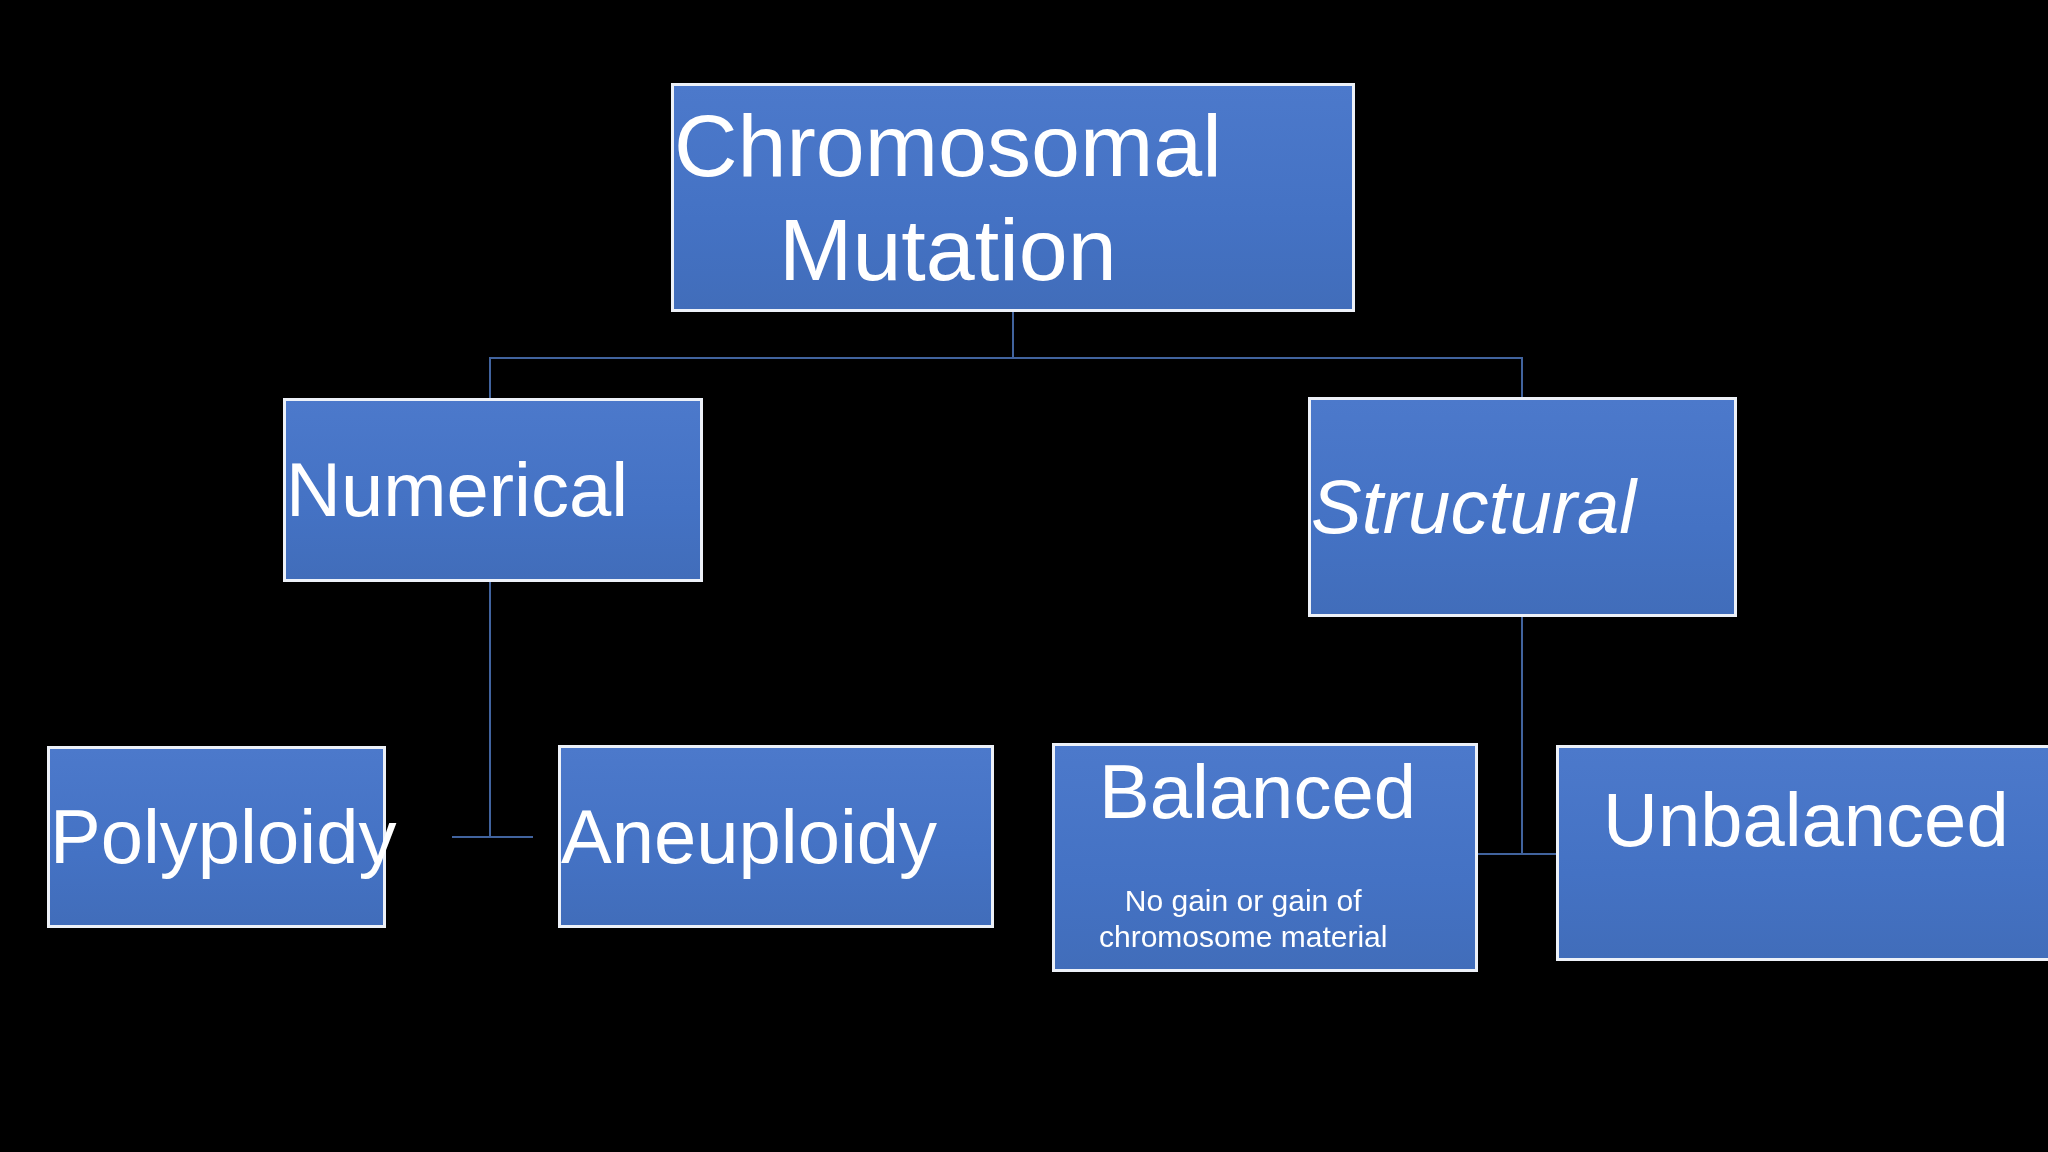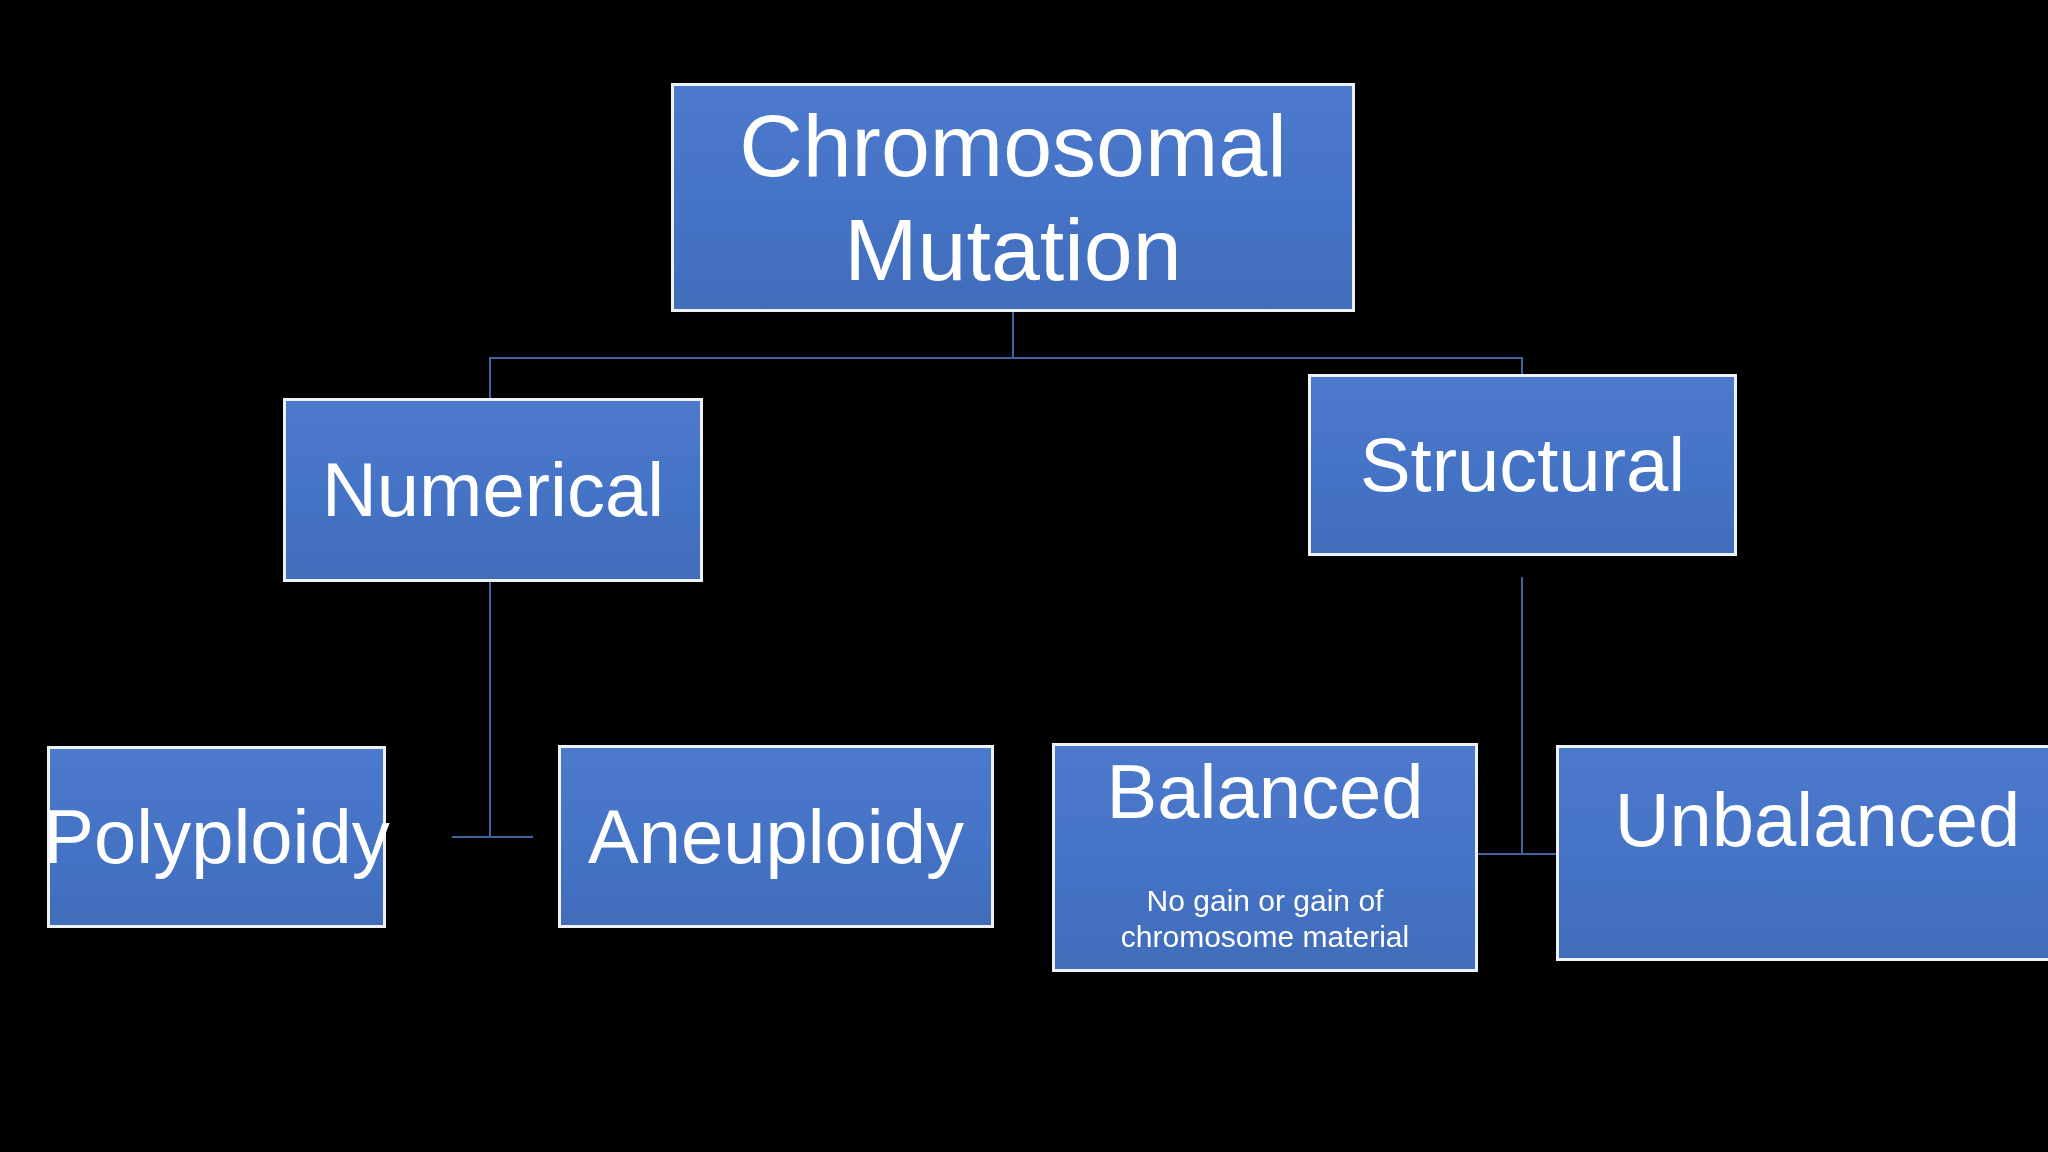--- a/index.html
+++ b/index.html
@@ -11,51 +11,51 @@
     overflow:hidden;
   }
   .node{
     position:absolute;
     box-sizing:border-box;
     background:linear-gradient(180deg,#4c79cb 0%, var(--box-fill,#4472c4) 60%, #416dba 100%);
     border:3px solid var(--box-border,#edf1f8);
     color:var(--text-color,#ffffff);
     display:flex;
     flex-direction:column;
-    align-items:center;
+    align-items:flex-start;
     justify-content:center;
     text-align:center;
   }
   .node-label{
     font-size:76px;
     line-height:1.15;
     white-space:pre-line;
     letter-spacing:0px;
   }
   .node.root .node-label{font-size:88px;line-height:1.18;}
-  .node.has-note{justify-content:flex-start;}
+  .node.has-note{justify-content:flex-start;padding-left:44px;}
   .node.has-note .node-label{margin-top:6px;}
   .node.balanced .node-label{margin-top:2px;}
   .node.unbalanced .node-label{margin-top:28px;}
   .node-note{
     margin-top:auto;
     font-size:30px;
     line-height:1.2;
     white-space:pre-line;
     padding-bottom:14px;
   }
   .node.unbalanced .node-note{padding-bottom:22px;}
   .line{
     position:absolute;
     background:var(--connector,#41639e);
   }
   
   .root       {left:671px;  top:83px;  width:684px; height:229px;}
   .numerical  {left:283px;  top:398px; width:420px; height:184px;}
-  .structural {left:1308px; top:374px; width:429px; height:182px;}
+  .structural {left:1308px; top:397px; width:429px; height:220px;font-style:italic;}
   .polyploidy {left:47px;   top:746px; width:339px; height:182px;}
   .aneuploidy {left:531px;  top:745px; width:436px; height:183px;margin-left:27px;}
   .balanced   {left:1052px; top:743px; width:426px; height:229px;}
   .unbalanced {left:1556px; top:745px; width:523px; height:216px;}
   
   .l-root-stem      {left:1012px; top:312px; width:2px;    height:47px;}
   .l-main-h         {left:489px;  top:357px; width:1034px; height:2px;}
   .l-numerical-drop {left:489px;  top:357px; width:2px;    height:43px;}
   .l-structural-drop{left:1521px; top:357px; width:2px;    height:42px;}
   .l-numerical-stem {left:489px;  top:580px; width:2px;    height:258px;}

